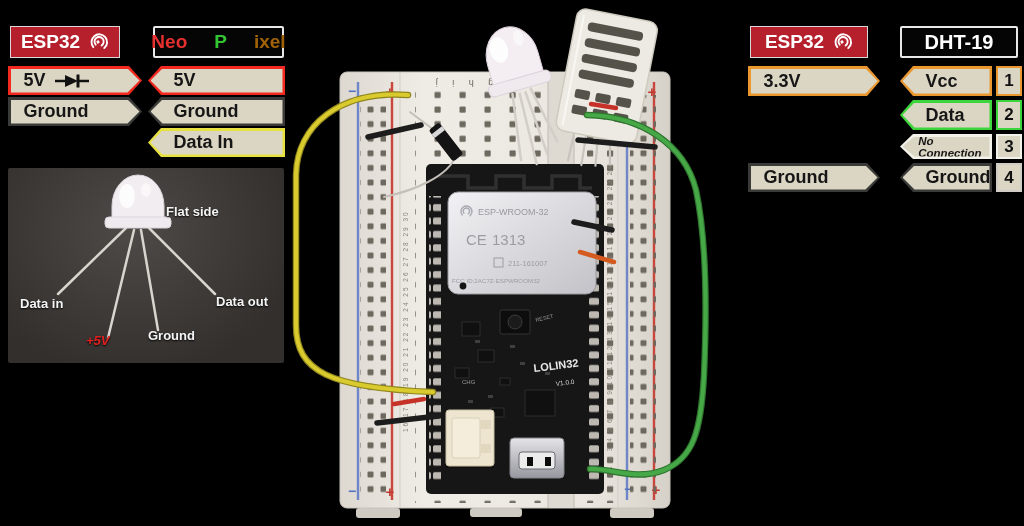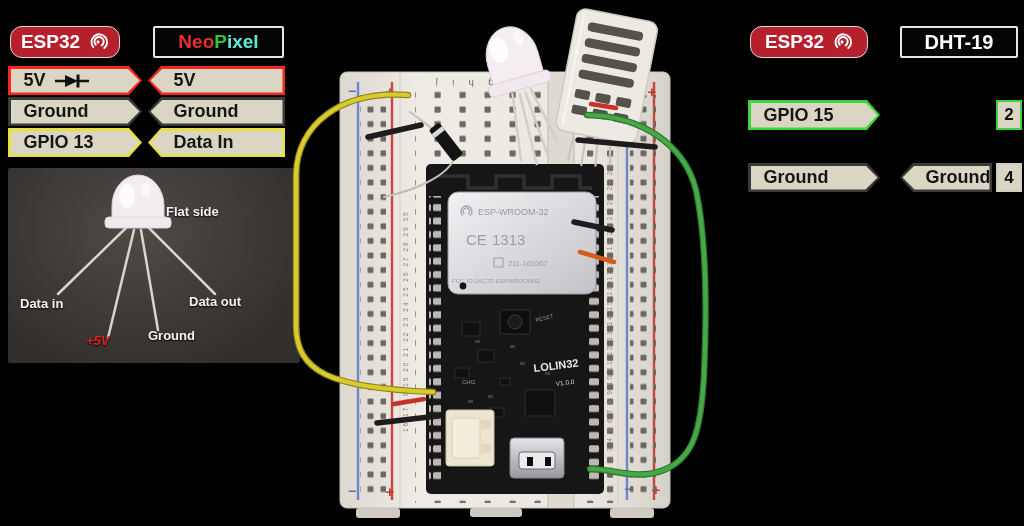--- a/index.html
+++ b/index.html
@@ -2,40 +2,40 @@
 <html><head>
 <meta charset="utf-8">
 <style>
   html,body{margin:0;padding:0;background:#000;}
   #stage{position:relative;width:1024px;height:526px;background:#000;overflow:hidden;
          font-family:"Liberation Sans",sans-serif;}
   .abs{position:absolute;}
   
   .panel{position:absolute;}
   .badge{position:absolute;height:32px;display:flex;align-items:center;justify-content:center;
-         font-weight:bold;font-size:19px;box-sizing:border-box;}
-  .badge.esp{color:#fff;border:1px solid #d9d9d9;border-radius:12px;gap:7px;}
+         font-weight:bold;font-size:19px;box-sizing:border-box;gap:27px;}
+  .badge.esp{color:#fff;border:1px solid #d9d9d9;border-radius:0;gap:7px;}
   .badge.dark{background:#050505;border:2px solid #e8e8e8;border-radius:2px;color:#fff;}
   .crow{position:absolute;height:29px;}
   .cell{position:absolute;top:0;height:100%;}
   .cell .in{position:absolute;inset:2.5px;display:flex;align-items:center;
             font-weight:bold;font-size:18px;color:#161616;}
   .cl{clip-path:polygon(0 0,calc(100% - 13px) 0,100% 50%,calc(100% - 13px) 100%,0 100%);}
   .cl .in{clip-path:polygon(0 0,calc(100% - 12px) 0,100% 50%,calc(100% - 12px) 100%,0 100%);padding-left:13px;box-sizing:border-box;}
   .cr{clip-path:polygon(13px 0,100% 0,100% 100%,13px 100%,0 50%);}
   .cr .in{clip-path:polygon(12px 0,100% 0,100% 100%,12px 100%,0 50%);padding-left:23px;box-sizing:border-box;}
   .cell,.pinbox{background:var(--row-c,#888);}
   .cell .in,.pinbox .in2{background:#dbd6c4;}
   .pinbox{position:absolute;top:0;height:100%;}
   .pinbox .in2{position:absolute;inset:2px;display:flex;align-items:center;justify-content:center;
                font-weight:bold;font-size:17px;color:#111;}
   .nc .in{font-size:11.5px;font-style:italic;justify-content:flex-end;padding-right:8px;}
   
   #ledpanel{left:8px;top:168px;width:276px;height:195px;border-radius:2px;
-            background:radial-gradient(ellipse at 45% 32%,#4e4a47,#322f2d 78%);padding-left:16px;}
+            background:radial-gradient(ellipse at 45% 32%,#4e4a47,#322f2d 78%);}
   .ledlab{position:absolute;color:#f4f4f4;font-weight:bold;font-size:13px;
           text-shadow:0 1px 2px #000;}
 </style>
 </head>
 <body>
 
 <div id="stage">
 
   <div class="panel" style="left:8px;top:26px;width:278px;height:136px">
     <div class="badge esp" style="left: 2px; top: 0px; width: 110px; background-color: rgb(181, 32, 44);">
@@ -44,21 +44,21 @@
         <g transform="rotate(-40 12 12)" stroke="#fff" fill="none" stroke-linecap="round">
           <path d="M4.5 13 A 8.5 8.5 0 1 1 13 21.5" stroke-width="2.1"></path>
           <path d="M8.2 12.6 A 5 5 0 1 1 12.6 17.4" stroke-width="2.1"></path>
           <circle cx="12" cy="12" r="1.7" fill="#fff" stroke="none"></circle>
         </g>
       </svg>
     </div>
     <div class="badge dark" style="left:145px;top:0;width:131px">
       <span style="color: rgb(230, 48, 48);">Neo</span>
         <span style="color: rgb(51, 196, 51);">P</span>
-        <span style="color: #5eead4;">ixel</span>
+        <span style="color: #a16207;">ixel</span>
     </div>
 
     <div class="crow" style="left: 0px; top: 40px; width: 278px; --row-c: #f3281e;">
       <div class="cell cl" style="left:0;width:134px">
           <div class="in">
         <span>5V</span>
         <svg width="36" height="16" viewBox="0 0 36 16" style="margin-left:8px">
           <line x1="1" y1="8" x2="11" y2="8" stroke="#111" stroke-width="2.4"></line>
           <polygon points="11,2 11,14 24,8" fill="#111"></polygon>
           <line x1="24" y1="1.5" x2="24" y2="14.5" stroke="#111" stroke-width="3"></line>
@@ -80,25 +80,20 @@
           </div>
         </div>
       <div class="cell cr" style="left:140px;width:137px">
           <div class="in">
         <span>Ground</span>
           </div>
         </div>
     </div>
 
     <div class="crow" style="left: 0px; top: 102px; width: 278px; --row-c: #e6e041;">
-      <div class="cell cl" style="left:0;width:134px">
-          <div class="in">
-        <span>GPIO 13</span>
-          </div>
-        </div>
       <div class="cell cr" style="left:140px;width:137px">
           <div class="in">
         <span>Data In</span>
           </div>
         </div>
     </div>
   </div>
 
   <div class="panel" id="ledpanel">
     <svg width="276" height="195" viewBox="0 0 276 195" style="position:absolute;left:0;top:0">
@@ -110,50 +105,75 @@
       </g>
       <path d="M104 38 a 26 31 0 0 1 52 0 v 14 h -52 z" fill="#f2edf0" stroke="#ddd3dc" stroke-width="1"></path>
       <rect x="97" y="49" width="66" height="11" rx="4" fill="#efeaee" stroke="#ddd3dc" stroke-width="1"></rect>
       <ellipse cx="119" cy="28" rx="8" ry="12" fill="#ffffff" opacity="0.8"></ellipse>
       <ellipse cx="138" cy="22" rx="5" ry="7" fill="#ffffff" opacity="0.55"></ellipse>
     </svg>
     <div class="ledlab" style="left:158px;top:36px">Flat side</div>
     <div class="ledlab" style="left:12px;top:128px">Data in</div>
     <div class="ledlab" style="left: 78px; top: 165px; color: rgb(224, 32, 32); font-style: italic;">+5V</div>
     <div class="ledlab" style="left:140px;top:160px">Ground</div>
-    <div class="ledlab" style="left:181px;top:126px">Data out</div>
+    <div class="ledlab" style="left:208px;top:126px">Data out</div>
   </div>
 
   <div class="panel" style="left:748px;top:26px;width:274px;height:170px">
     <div class="badge esp" style="left: 2px; top: 0px; width: 118px; background-color: rgb(181, 32, 44);">
       <span>ESP32</span>
       <svg width="22" height="22" viewBox="0 0 24 24">
         <g transform="rotate(-40 12 12)" stroke="#fff" fill="none" stroke-linecap="round">
           <path d="M4.5 13 A 8.5 8.5 0 1 1 13 21.5" stroke-width="2.1"></path>
           <path d="M8.2 12.6 A 5 5 0 1 1 12.6 17.4" stroke-width="2.1"></path>
           <circle cx="12" cy="12" r="1.7" fill="#fff" stroke="none"></circle>
         </g>
       </svg>
     </div>
     <div class="badge dark" style="left:152px;top:0;width:118px;font-size:20px">
       <span>DHT-19</span>
     </div>
 
+    <div class="crow" style="left: 0px; top: 40px; width: 274px; height: 30px; --row-c: #ea9730;">
+      <div class="cell cl" style="left:0;width:132px">
+          <div class="in">
+        <span>3.3V</span>
+          </div>
+        </div>
+      <div class="cell cr" style="left:152px;width:92px">
+          <div class="in">
+        <span>Vcc</span>
+          </div>
+        </div>
+      <div class="pinbox" style="left: 248px; width: 26px; --row-c: #ea9730;">
+          <div class="in2">1</div>
+        </div>
+    </div>
 
     <div class="crow" style="left: 0px; top: 74px; width: 274px; height: 30px; --row-c: #3cd63c;">
-      <div class="cell cl" style="left:0;width:132px">
-          <div class="in">
-        <span>GPIO 15</span>
+      <div class="cell cr" style="left:152px;width:92px">
+          <div class="in">
+        <span>Data</span>
           </div>
         </div>
       <div class="pinbox" style="left: 248px; width: 26px; --row-c: #3cd63c;">
           <div class="in2">2</div>
         </div>
     </div>
 
+    <div class="crow" style="left: 0px; top: 108px; width: 274px; height: 25px; --row-c: #f2f1ea;">
+      <div class="cell cr nc" style="left:152px;width:92px">
+          <div class="in">
+        <span>No Connection</span>
+          </div>
+        </div>
+      <div class="pinbox" style="left: 248px; width: 26px; --row-c: #f2f1ea;">
+          <div class="in2">3</div>
+        </div>
+    </div>
 
     <div class="crow" style="left: 0px; top: 137px; width: 274px; height: 29px; --row-c: #3a3a38;">
       <div class="cell cl" style="left:0;width:132px">
           <div class="in">
         <span>Ground</span>
           </div>
         </div>
       <div class="cell cr" style="left:152px;width:92px">
           <div class="in">
         <span>Ground</span>

